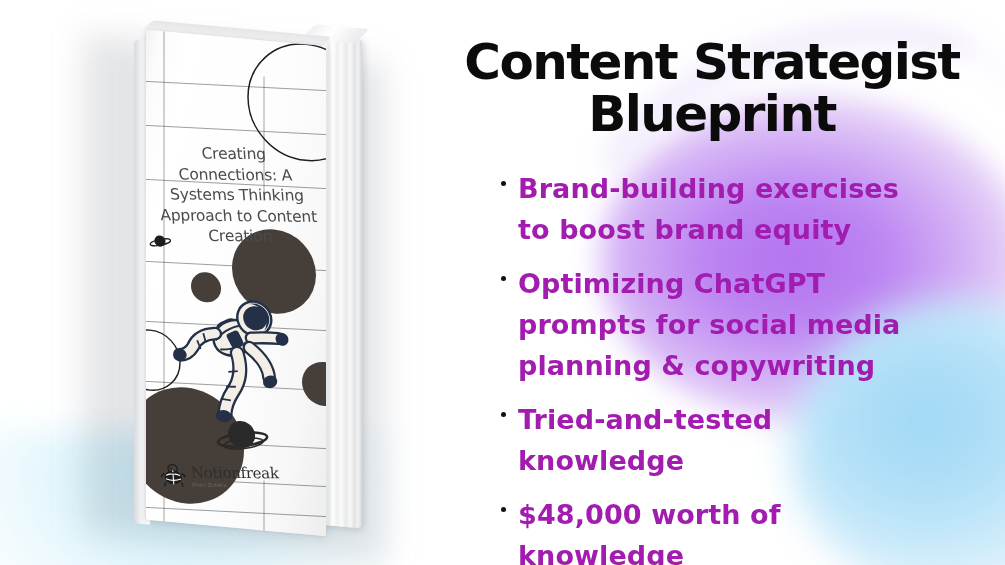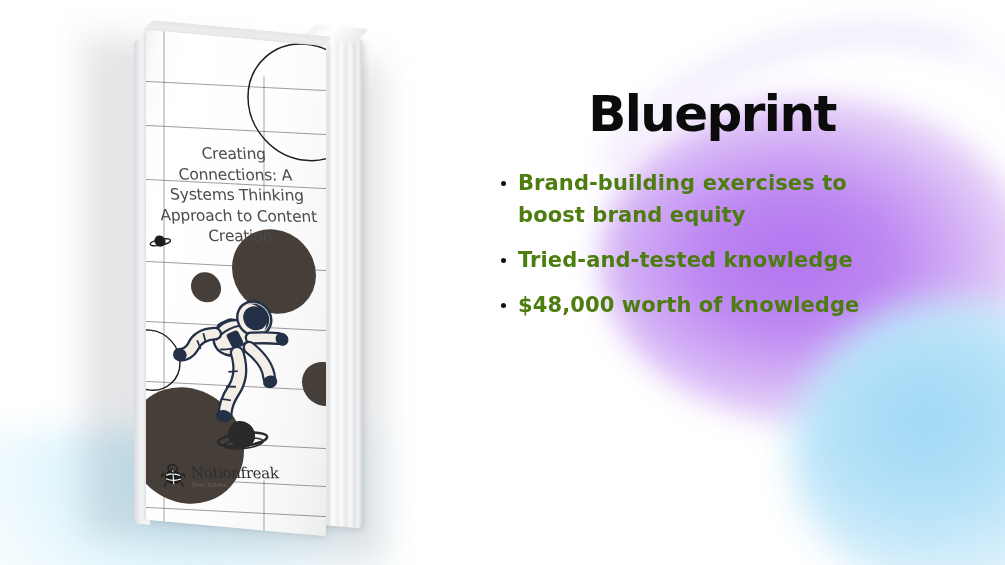--- a/index.html
+++ b/index.html
@@ -236,24 +236,24 @@
 
   #benefits-list {
     margin-top: 28px;
     padding-left: 68px;
     list-style: none;
   }
   .benefit-item {
     position: relative;
     font-family: "DejaVu Sans", sans-serif;
     font-weight: 700;
-    font-size: 21px;
+    font-size: 27px;
     line-height: 1.52;
     letter-spacing: 0.1px;
-    color: #4d7c0f;
+    color: #a21caf;
     margin-bottom: 2px;
     padding-left: 18px;
     max-width: 412px;
     margin-top: 13px;
   }
   .benefit-item::before {
     content: "";
     position: absolute;
     left: 1px;
     top: 13px;
@@ -400,25 +400,26 @@
           </span>
         </div>
 
       </div>
     </div>
   </div>
 
   <div id="content-panel">
 
     <h1 id="headline">
-      <br>
+      <span>Content Strategist</span><br>
       <span>Blueprint</span>
     </h1>
 
     <ul id="benefits-list">
       <li class="benefit-item">Brand-building exercises to boost brand equity</li>
+      <li class="benefit-item">Optimizing ChatGPT prompts for social media planning &amp; copywriting</li>
       <li class="benefit-item">Tried-and-tested knowledge</li>
       <li class="benefit-item">$48,000 worth of knowledge</li>
     </ul>
 
   </div>
 
 </div>
 
 </body></html>

